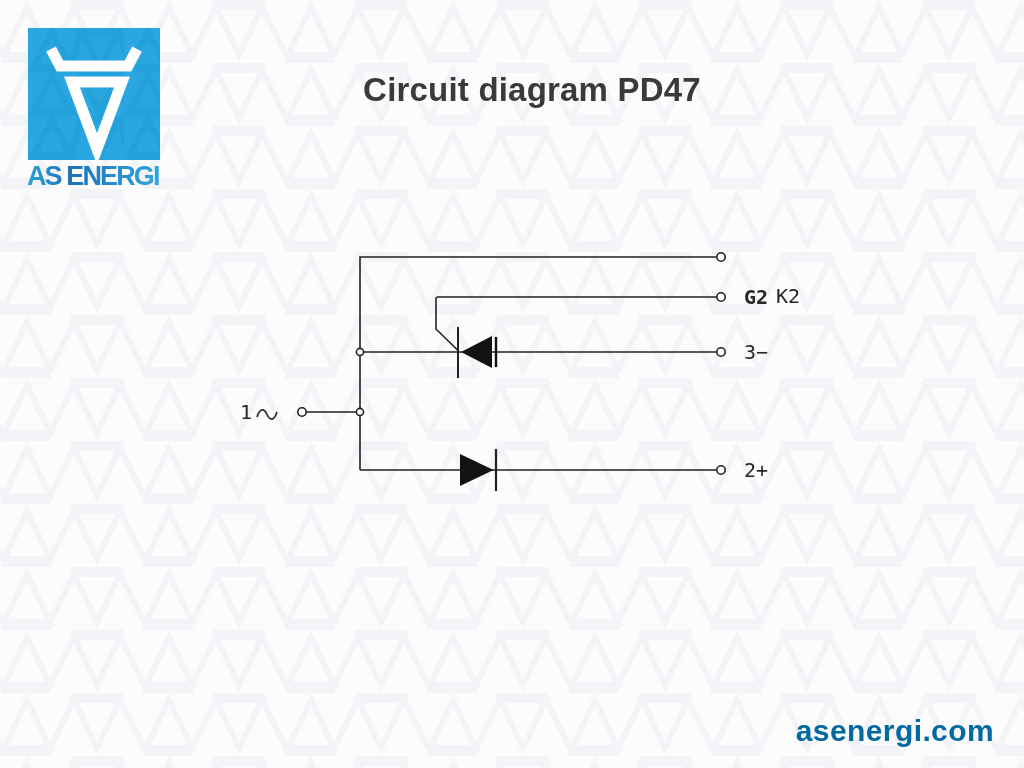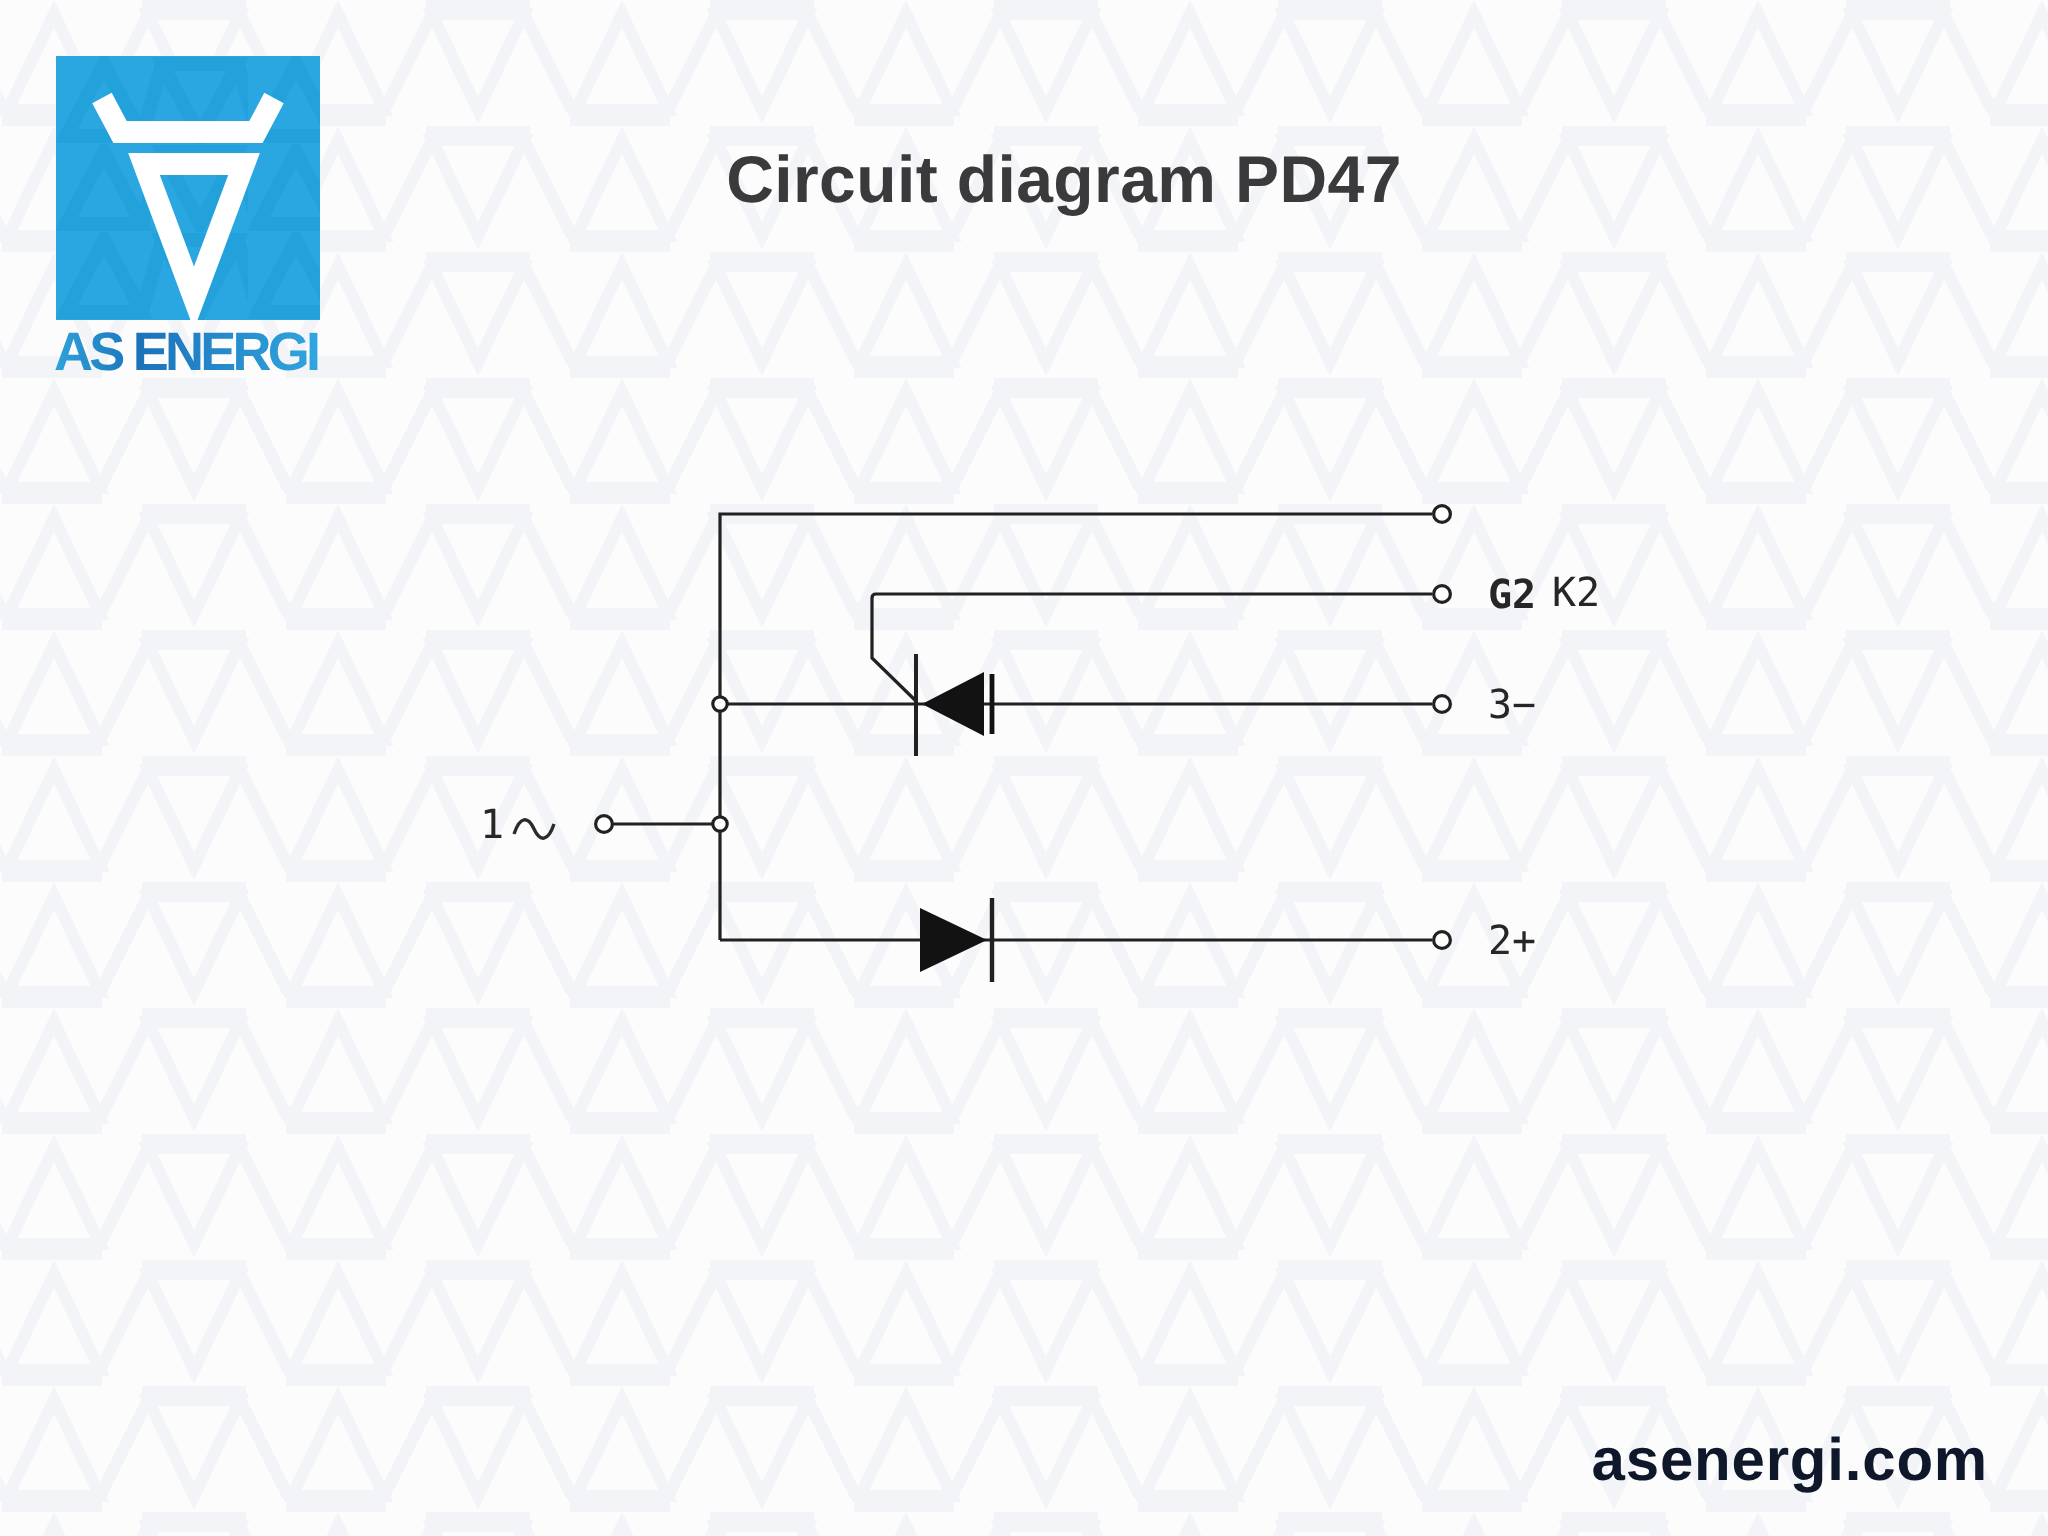--- a/index.html
+++ b/index.html
@@ -21,21 +21,21 @@
   }
   .lbl-k2{left:776px;top:246px;margin-top:39px;}
   .lbl-g2{left:744px;top:286px;font-weight:bold;}
   .lbl-3m{left:744px;top:341px;}
   .lbl-2p{left:744px;top:459px;}
   .lbl-in{left:240px;top:401px;}
   .sine-icon{position:absolute;left:255px;top:406px;}
   .circuit-svg{position:absolute;left:220px;top:230px;}
   .footer-link{
     position:absolute;top:714px;right:30px;
-    font-size:30px;font-weight:bold;color:#0f172a;letter-spacing:.4px;
+    font-size:30px;font-weight:bold;color:#0369a1;letter-spacing:.4px;
     text-decoration:none;cursor:pointer;
   }
 </style>
 </head>
 <body>
 
 <div class="canvas">
 
   <svg id="bg-pattern" width="1024" height="768" aria-hidden="true">
     <defs>

